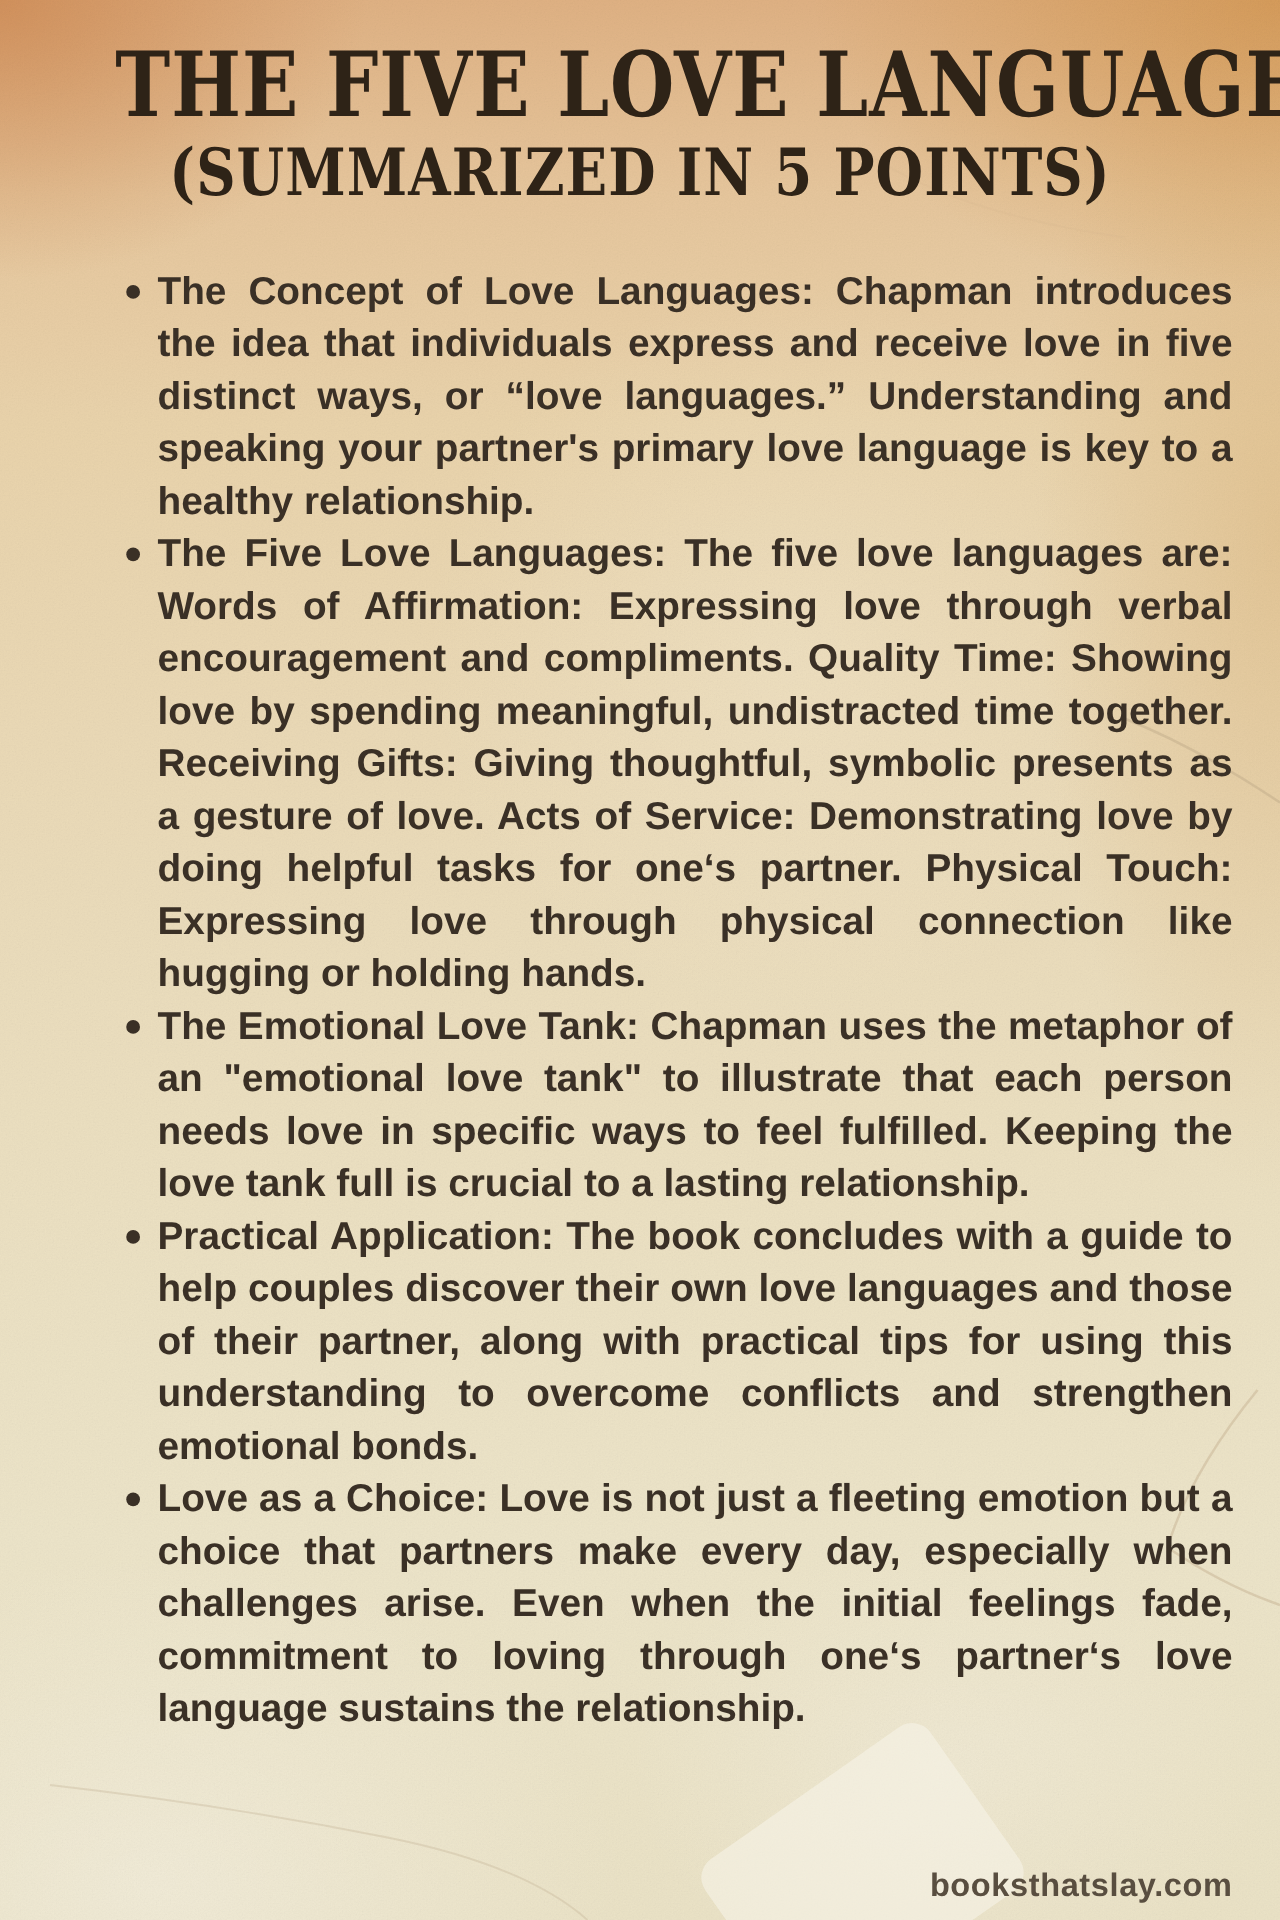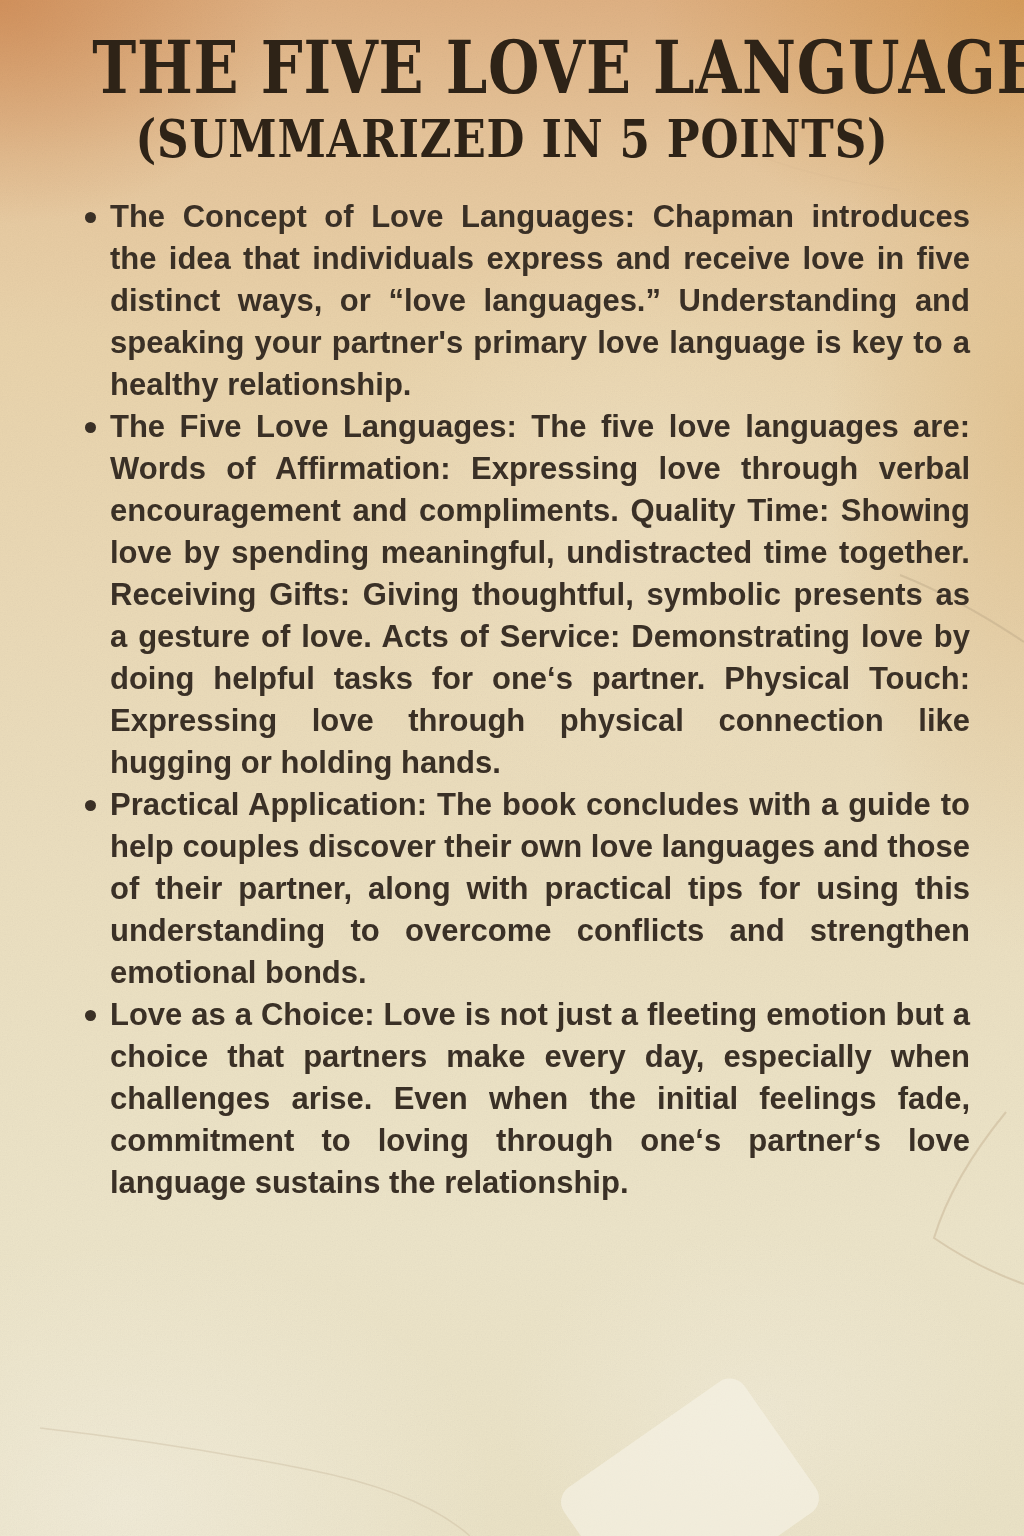--- a/index.html
+++ b/index.html
@@ -52,21 +52,21 @@
     margin-top: 4px;
     color: var(--title-color, #2f2418);
     letter-spacing: 1px;
     white-space: nowrap;
     transform: scaleX(0.84);
     transform-origin: 50% 50%;
   }
 
   ul.points {
     list-style: none;
-    margin: 0;
+    margin: 16px;
     padding: 0;
     position: absolute;
     left: 84px;
     top: 196px;
     width: 886px;
   }
   ul.points li {
     position: relative;
     padding-left: 26px;
     font-weight: 700;
@@ -143,22 +143,27 @@
       <li>
         <span class="bullet-dot"></span>
         <span>The Concept of Love Languages: Chapman introduces the idea that individuals express and receive love in five distinct ways, or “love languages.” Understanding and speaking your partner's primary love language is key to a healthy relationship.</span>
       </li>
       <li>
         <span class="bullet-dot"></span>
         <span>The Five Love Languages: The five love languages are: Words of Affirmation: Expressing love through verbal encouragement and compliments. Quality Time: Showing love by spending meaningful, undistracted time together. Receiving Gifts: Giving thoughtful, symbolic presents as a gesture of love. Acts of Service: Demonstrating love by doing helpful tasks for one‘s partner. Physical Touch: Expressing love through physical connection like hugging or holding hands.</span>
       </li>
       <li>
         <span class="bullet-dot"></span>
+        <span>The Emotional Love Tank: Chapman uses the metaphor of an "emotional love tank" to illustrate that each person needs love in specific ways to feel fulfilled. Keeping the love tank full is crucial to a lasting relationship.</span>
+      </li>
+      <li>
+        <span class="bullet-dot"></span>
         <span>Practical Application: The book concludes with a guide to help couples discover their own love languages and those of their partner, along with practical tips for using this understanding to overcome conflicts and strengthen emotional bonds.</span>
       </li>
       <li>
         <span class="bullet-dot"></span>
         <span>Love as a Choice: Love is not just a fleeting emotion but a choice that partners make every day, especially when challenges arise. Even when the initial feelings fade, commitment to loving through one‘s partner‘s love language sustains the relationship.</span>
       </li>
     </ul>
 
+    <div class="footer">booksthatslay.com</div>
   </div>
 </div>
 
 </body></html>

